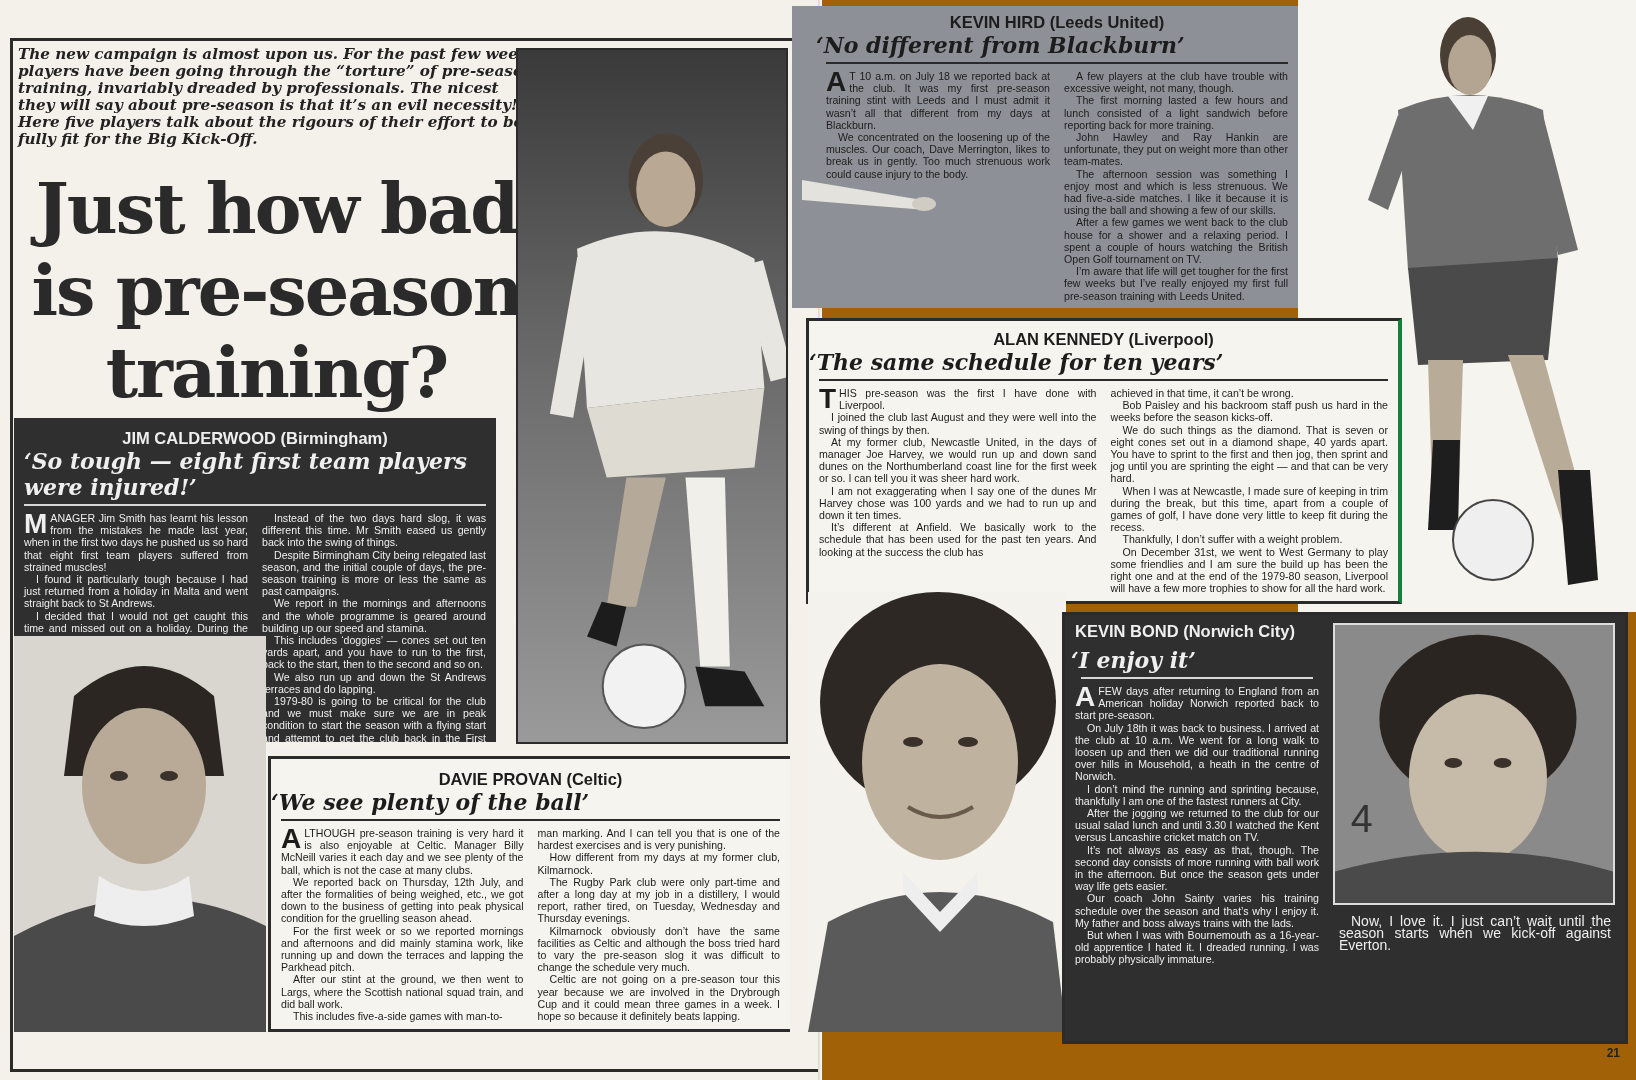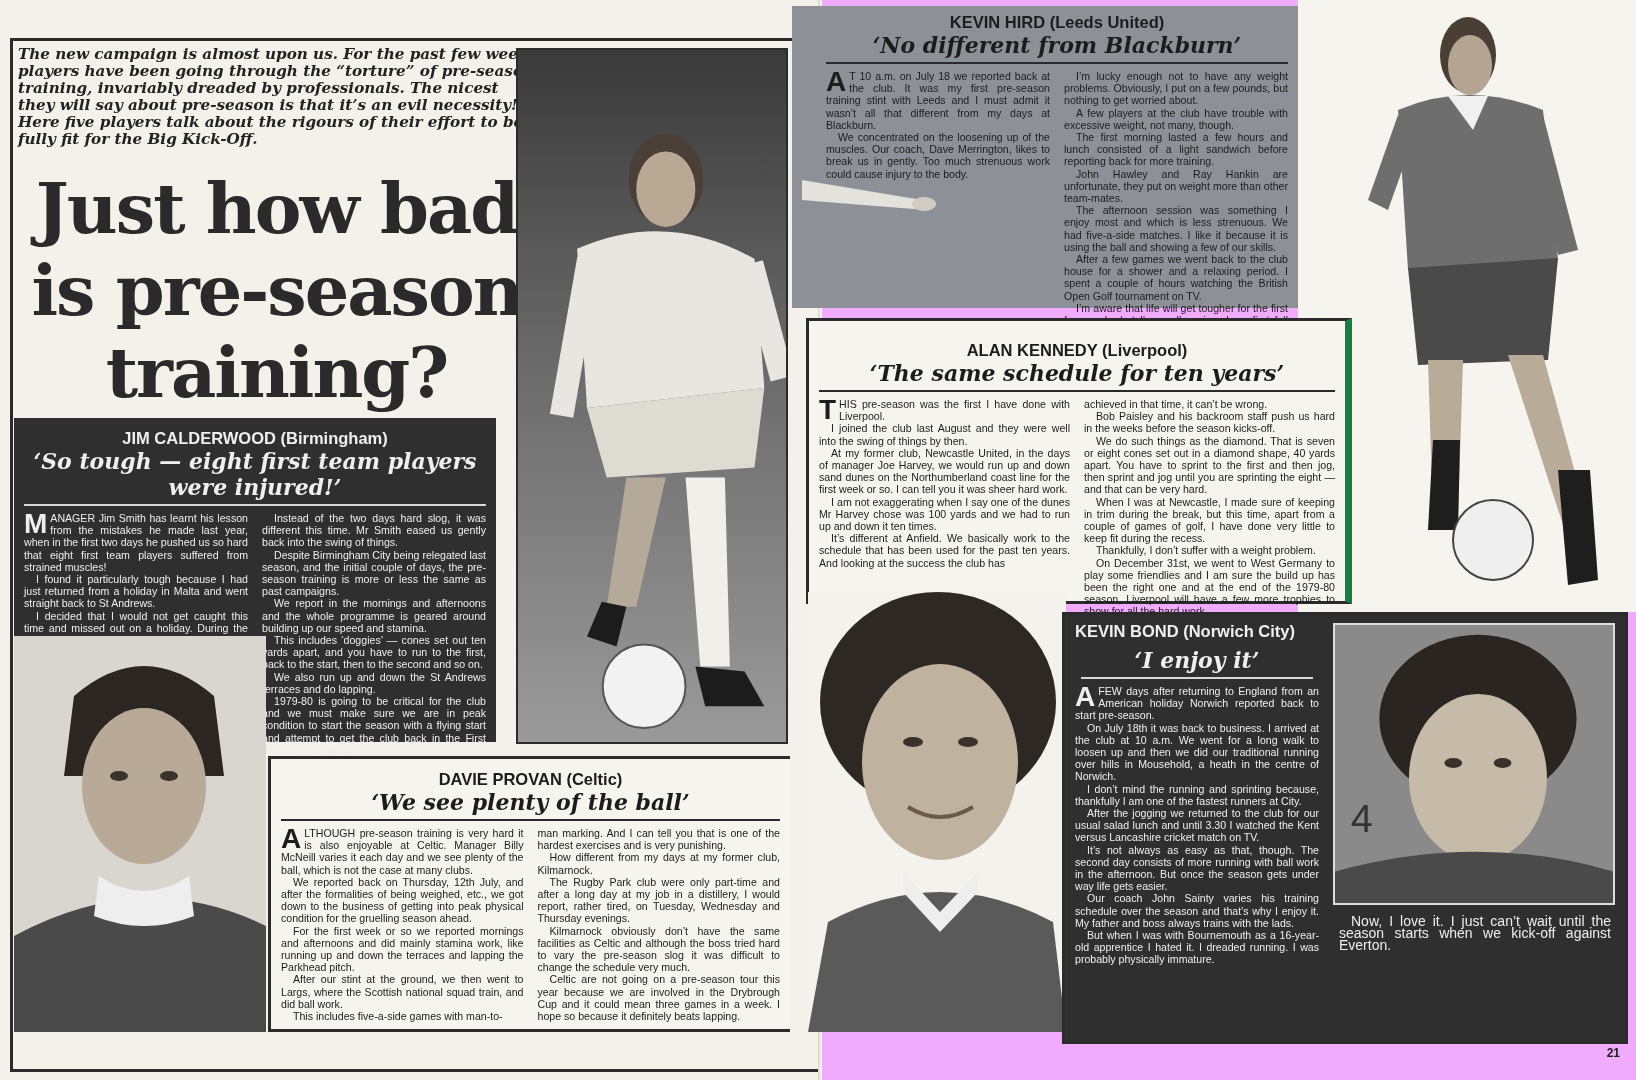--- a/index.html
+++ b/index.html
@@ -1,39 +1,39 @@
 <!DOCTYPE html>
 <html><head>
 <meta charset="utf-8">
 <style>
   * { box-sizing: border-box; margin: 0; padding: 0; }
   html, body { width: 1636px; height: 1080px; overflow: hidden; }
   body { background: #f2efe8; font-family: "Liberation Sans", sans-serif; color: #1e1e1e; position: relative; }
 
   .page { position: absolute; top: 0; height: 1080px; background: #f4f1ea; }
   .page-left { left: 0; width: 822px; }
-  .page-right { left: 822px; width: 814px; background: #f0abfc; }
+  .page-right { left: 822px; width: 814px; background: #a16207; }
   .gutter { position: absolute; left: 818px; top: 0; width: 8px; height: 1080px; background: linear-gradient(to right, #d8d3c7, #ffffff, #e2ddd2); }
 
   .frame-left { position: absolute; left: 10px; top: 38px; width: 812px; height: 1034px; border: 3px solid #2b2b2b; border-right: none; }
 
   .intro { position: absolute; left: 18px; top: 46px; width: 520px; font-family: "DejaVu Serif", serif; font-style: italic; font-weight: bold; font-size: 15.2px; line-height: 17px; color: #222; }
 
   .headline { position: absolute; left: 14px; top: 168px; width: 525px; font-family: "DejaVu Serif", serif; font-weight: bold; color: #2a2a2a; text-align: center; letter-spacing: -2px; }
   .headline div { font-size: 70px; line-height: 82px; white-space: nowrap; }
 
   .photo { position: absolute; overflow: hidden; }
   .photo svg { width: 100%; height: 100%; display: block; }
 
   .dark-box { position: absolute; background: #2f2f2f; color: #efefef; }
   .grey-box { position: absolute; background: #8e9097; color: #1c1c1c; }
   .light-box { position: absolute; background: #f6f4ee; color: #1c1c1c; border: 3px solid #2b2b2b; }
 
   .byline { text-align: center; font-family: "Liberation Sans", sans-serif; font-weight: bold; font-size: 16.5px; line-height: 20px; }
-  .quote { text-align: center; font-family: "DejaVu Serif", serif; font-style: italic; font-weight: bold; font-size: 22px; line-height: 26px; }
+  .quote { text-align: left; font-family: "DejaVu Serif", serif; font-style: italic; font-weight: bold; font-size: 22px; line-height: 26px; }
   .rule { height: 2px; margin: 4px 10px 6px; }
   .dark-box .rule { background: #d8d8d8; }
   .grey-box .rule, .light-box .rule { background: #2a2a2a; }
 
   .cols { display: flex; gap: 14px; padding: 0 10px; }
   .col { flex: 1; font-size: 10.6px; line-height: 12.2px; text-align: justify; }
   .col p { text-indent: 12px; }
   .col p.lead { text-indent: 0; }
   .dropcap { float: left; font-size: 28px; line-height: 22px; font-weight: bold; margin-right: 3px; margin-top: 1px; }
 
@@ -147,21 +147,20 @@
         <p class="lead"><span class="dropcap">A</span><span>T 10 a.m. on July 18 we reported back at the club. It was my first pre-season training stint with Leeds and I must admit it wasn’t all that different from my days at Blackburn.</span></p>
         <p>We concentrated on the loosening up of the muscles. Our coach, Dave Merrington, likes to break us in gently. Too much strenuous work could cause injury to the body.</p>
         <div class="photo" style="position:absolute; left:-24px; top:100px; width:140px; height:52px;">
           <svg viewBox="0 0 140 52" preserveAspectRatio="none">
             <path d="M0 10 Q60 20 120 30 L125 40 Q60 35 0 30 Z" fill="#e4e2dc"></path>
             <ellipse cx="122" cy="34" rx="12" ry="7" fill="#d0ccc4"></ellipse>
           </svg>
         </div>
       </div>
       <div class="col">
-        <p>I’m lucky enough not to have any weight problems. Obviously, I put on a few pounds, but nothing to get worried about.</p>
         <p>A few players at the club have trouble with excessive weight, not many, though.</p>
         <p>The first morning lasted a few hours and lunch consisted of a light sandwich before reporting back for more training.</p>
         <p>John Hawley and Ray Hankin are unfortunate, they put on weight more than other team-mates.</p>
         <p>The afternoon session was something I enjoy most and which is less strenuous. We had five-a-side matches. I like it because it is using the ball and showing a few of our skills.</p>
         <p>After a few games we went back to the club house for a shower and a relaxing period. I spent a couple of hours watching the British Open Golf tournament on TV.</p>
         <p>I’m aware that life will get tougher for the first few weeks but I’ve really enjoyed my first full pre-season training with Leeds United.</p>
       </div>
     </div>
   </div>
 
@@ -176,21 +175,21 @@
       <path d="M245 115 L280 250 L260 255 L238 150 Z" fill="#6e6e6e"></path>
       <path d="M110 268 L260 258 L250 360 L120 365 Z" fill="#4a4a4a"></path>
       <path d="M130 360 L165 360 L160 520 L135 520 Z" fill="#b8ab98"></path>
       <path d="M210 355 L245 355 L290 520 L265 525 Z" fill="#b8ab98"></path>
       <path d="M135 440 L162 440 L160 530 L130 530 Z" fill="#1e1e1e"></path>
       <path d="M260 470 L292 470 L300 580 L270 585 Z" fill="#1e1e1e"></path>
       <circle cx="195" cy="540" r="40" fill="#efefef" stroke="#444" stroke-width="2"></circle>
     </svg>
   </div>
 
-  <div class="light-box" style="left:-16px; top:318px; width:546px; height:286px; padding-top:19px; border-right:7px solid #15803d; border-left:3px solid #2b2b2b;">
+  <div class="light-box" style="left:-16px; top:318px; width:596px; height:286px; padding-top:8px; border-right:4px solid #15803d; border-left:3px solid #2b2b2b;">
     <div class="byline">ALAN KENNEDY (Liverpool)</div>
     <div class="quote">‘The same schedule for ten years’</div>
     <div class="rule"></div>
     <div class="cols">
       <div class="col">
         <p class="lead"><span class="dropcap">T</span><span>HIS pre-season was the first I have done with Liverpool.</span></p>
         <p>I joined the club last August and they were well into the swing of things by then.</p>
         <p>At my former club, Newcastle United, in the days of manager Joe Harvey, we would run up and down sand dunes on the Northumberland coast line for the first week or so. I can tell you it was sheer hard work.</p>
         <p>I am not exaggerating when I say one of the dunes Mr Harvey chose was 100 yards and we had to run up and down it ten times.</p>
         <p>It’s different at Anfield. We basically work to the schedule that has been used for the past ten years. And looking at the success the club has</p>

